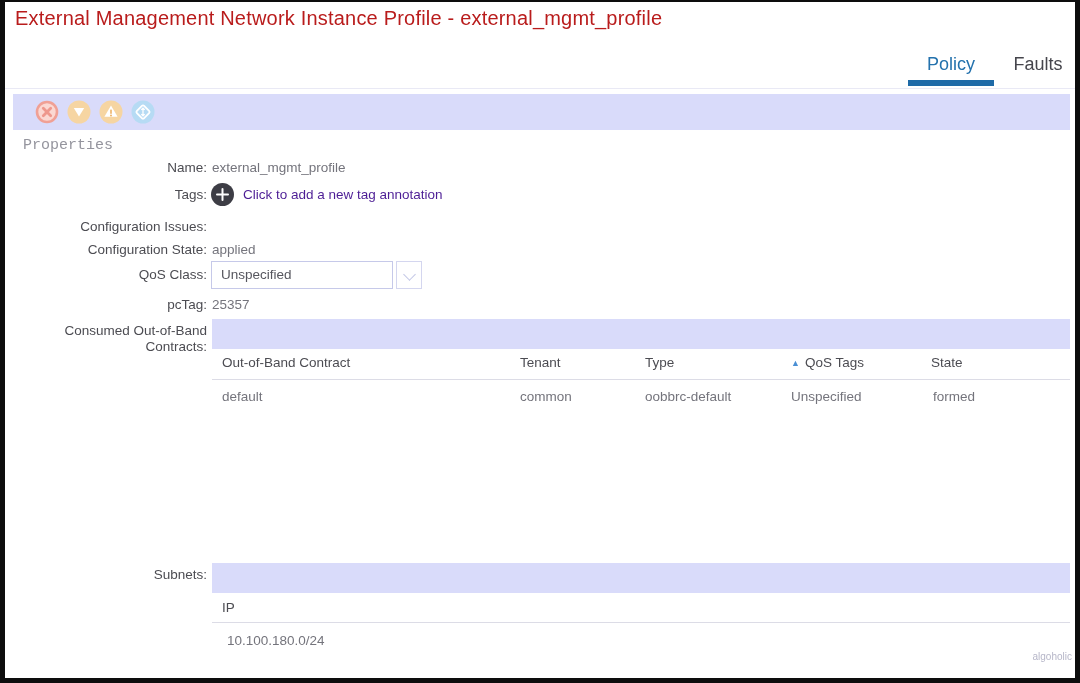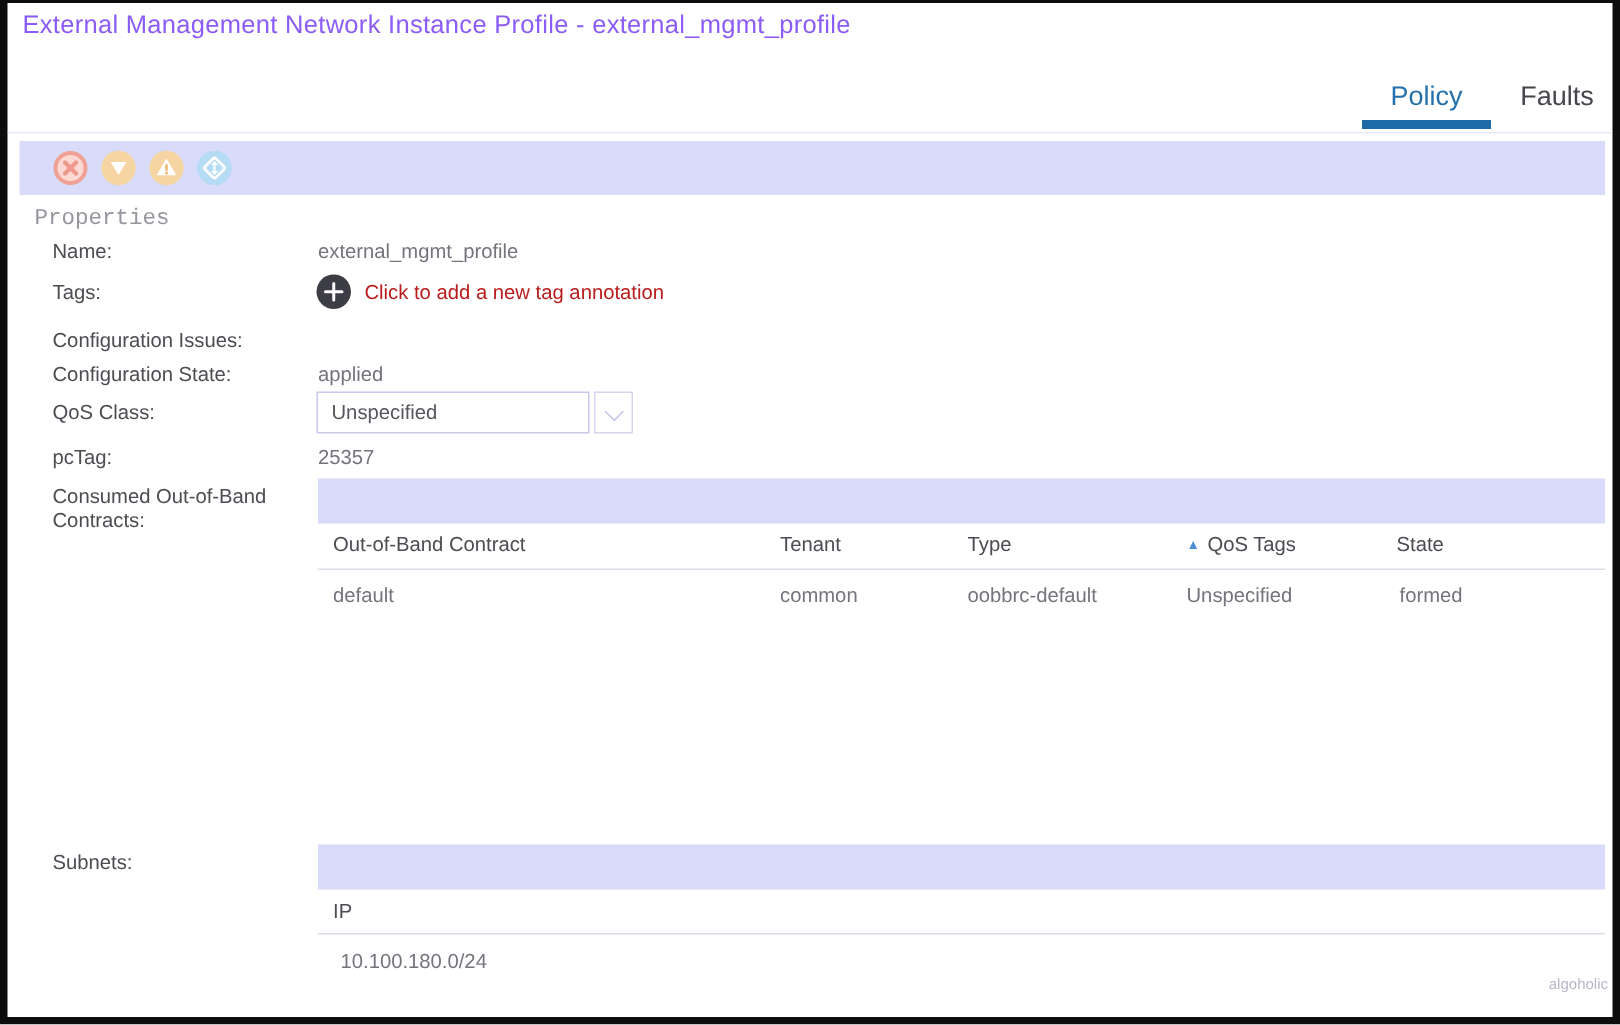--- a/index.html
+++ b/index.html
@@ -5,44 +5,44 @@
   * { margin:0; padding:0; box-sizing:border-box; }
   html,body { width:1080px; height:683px; background:#fff; }
   body { font-family:"Liberation Sans","DejaVu Sans",sans-serif; }
   .frame {
     position:relative; width:1080px; height:683px;
     border:5px solid #0d0d0d; border-top-width:2px;
     background:#ffffff; overflow:hidden;
   }
   .page-title {
     position:absolute; left:10px; top:5px;
-    font-size:17px; color:#8b5cf6; letter-spacing:.2px;
+    font-size:20px; color:#b91c1c; letter-spacing:.2px;
   }
   .tab { position:absolute; top:52px; font-size:18px; text-align:center; cursor:pointer; }
   .tab-policy { left:903px; width:86px; color:#2472ad; }
   .tab-faults { left:1003px; width:60px; color:#45454c; }
   .tab-underline { position:absolute; left:903px; top:78px; width:86px; height:6px; background:#1e6aa7; }
   .tabs-divider { position:absolute; left:0; right:0; top:86px; height:1px; background:#e9e9f5; }
 
   .toolbar-strip {
     position:absolute; left:8px; top:92px; width:1057px; height:36px;
     background:#d9dbfa;
   }
   .fault-icon { position:absolute; top:6px; width:24px; height:24px; cursor:pointer; }
 
   .section-heading { position:absolute; left:18px; top:135px; font-size:15px; color:#95959e;font-family:Liberation Mono, monospace; }
 
-  .f-label { position:absolute; font-size:13.5px; color:#4c4c52; text-align:left; width:172px; left:30px; line-height:16px; }
+  .f-label { position:absolute; font-size:13.5px; color:#4c4c52; text-align:right; width:172px; left:30px; line-height:16px; }
   .f-value { position:absolute; font-size:13.5px; color:#74747c; left:207px; }
 
   .tag-add-btn {
     position:absolute; left:206px; top:181px; width:23px; height:23px;
     border-radius:50%; background:#3d3d45; cursor:pointer;
   }
-  .tag-placeholder { position:absolute; left:238px; top:185px; font-size:13.5px; color:#b91c1c; cursor:pointer; }
+  .tag-placeholder { position:absolute; left:238px; top:185px; font-size:13.5px; color:#4c1d95; cursor:pointer; }
 
   .qos-select {
     position:absolute; left:206px; top:259px; width:182px; height:28px;
     border:1px solid #c6c9e9; background:#fff; font-size:13.5px; color:#56565e;
     line-height:26px; padding-left:9px; cursor:pointer;
   }
   .qos-chevron-btn {
     position:absolute; left:391px; top:259px; width:26px; height:28px;
     border:1px solid #d4d6ef; background:#fff; cursor:pointer;
   }

